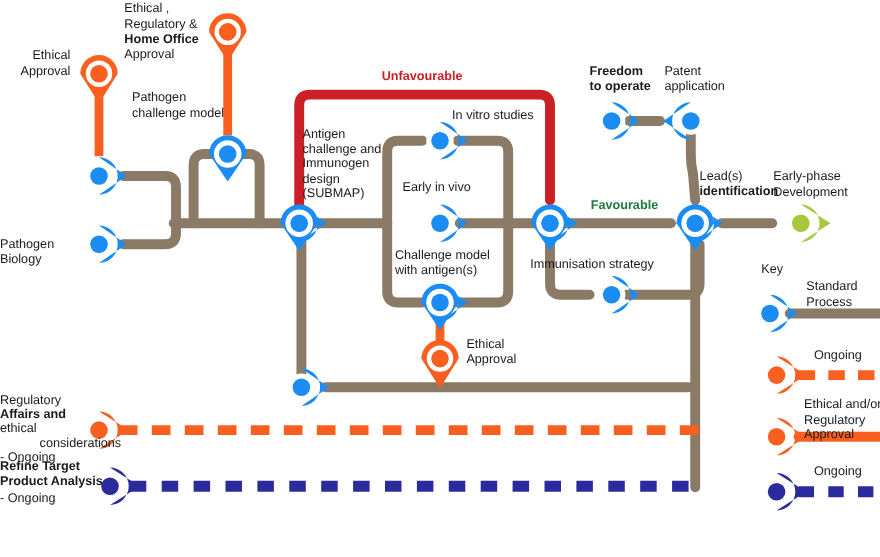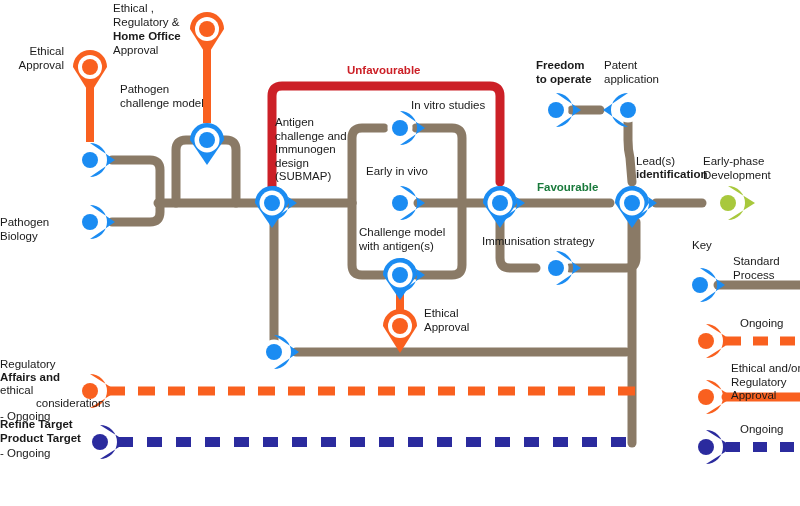--- a/index.html
+++ b/index.html
@@ -204,21 +204,21 @@
 <div class="lbl" style="left:703px;top:155px;">Early-phase
 Development</div>
 
 <div class="lbl" style="left:0px;top:358px;">Regulatory</div>
 <div class="lbl b" style="left:0px;top:371px;">Affairs and</div>
 <div class="lbl" style="left:0px;top:384px;">ethical</div>
 <div class="lbl" style="left:0px;top:397px;margin-left:36px;">considerations</div>
 <div class="lbl" style="left:0px;top:410px;">- Ongoing</div>
 
 <div class="lbl b" style="left:0px;top:418px;">Refine Target</div>
-<div class="lbl b" style="left:0px;top:432px;">Product Target</div>
+<div class="lbl b" style="left:0px;top:432px;">Product Analysis</div>
 <div class="lbl" style="left:0px;top:447px;">- Ongoing</div>
 
 <div class="lbl" style="left:692px;top:239px;">Key</div>
 
 <div class="lbl" style="left:733px;top:255px;">Standard
 Process</div>
 
 <div class="lbl" style="left:740px;top:317px;">Ongoing</div>
 
 <div class="lbl" style="left:731px;top:351px;margin-top:11px;">Ethical and/or

